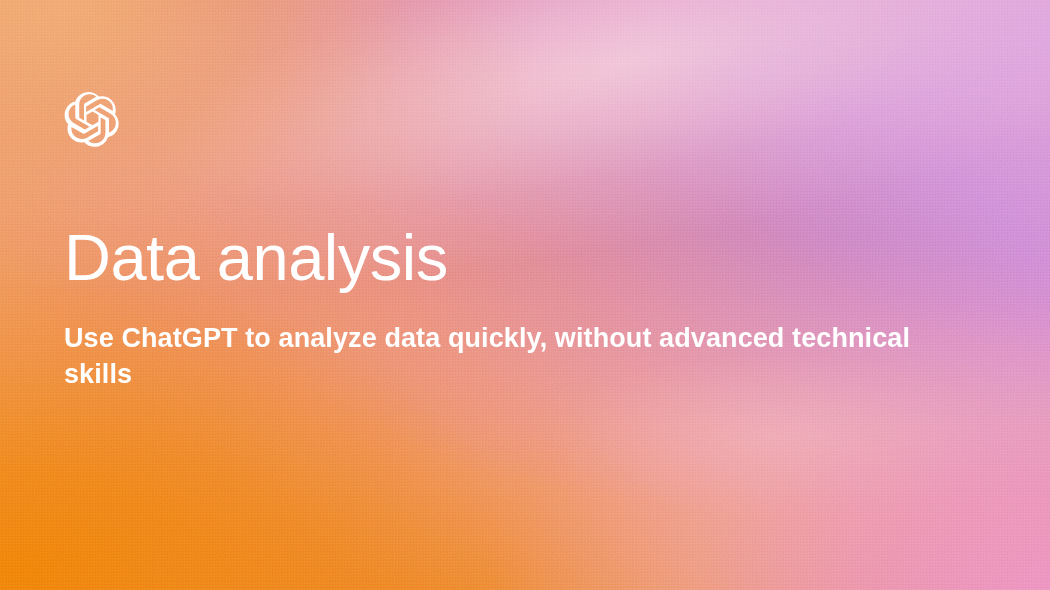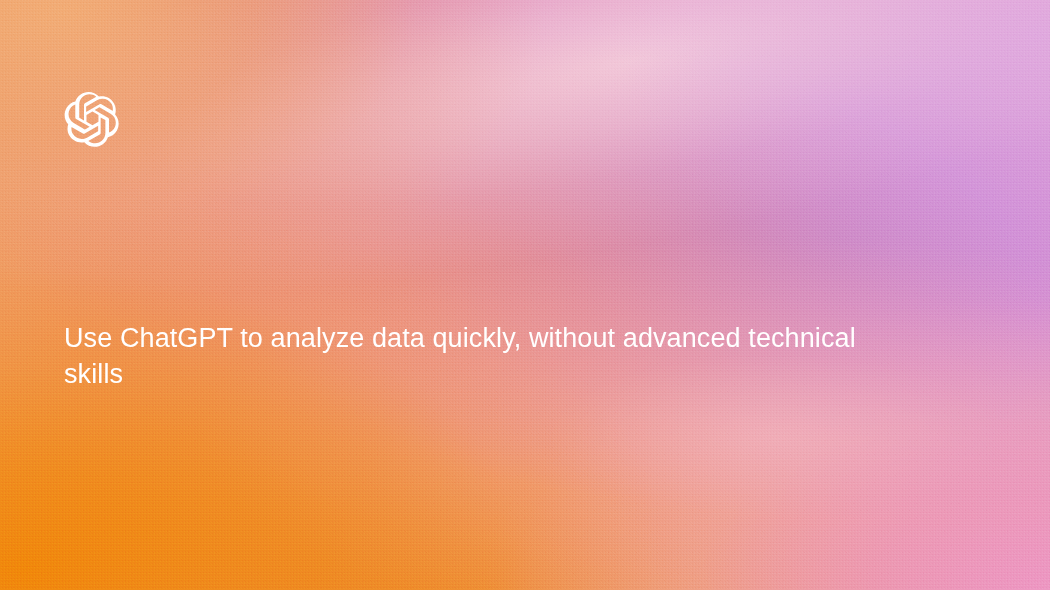--- a/index.html
+++ b/index.html
@@ -194,21 +194,21 @@
   }
 
   .subtitle {
     position: absolute;
     left: 64px;
     top: 320px;
     width: 850px;
     margin: 0;
     font-family: "Liberation Sans", sans-serif;
     font-size: 27px;
-    font-weight: 400;
+    font-weight: 700;
     line-height: 36px;
     letter-spacing: 0.1px;
     color: #FFFFFF;
   }
 </style>
 </head>
 <body>
 
 <div id="slide">
 
@@ -224,17 +224,18 @@
   <div class="mesh mesh-haze"></div>
   <div class="grain"></div>
   <div class="grain-fine"></div>
 
   <div class="content">
 
     <svg class="logo-mark" viewBox="0 0 320 320" aria-hidden="true">
       <path fill="#FFFFFF" d="M297.06 130.97c7.26-21.79 4.76-45.66-6.85-65.48-17.46-30.4-52.56-46.04-86.84-38.68C188.13 9.76 166.06 0 142.92 0c-35.07 0-66.17 22.58-76.94 55.92C44.45 60.37 25.62 74.03 14.52 93.4c-17.6 30.32-13.58 68.54 9.94 94.52-7.26 21.79-4.76 45.66 6.85 65.48 17.46 30.4 52.56 46.04 86.84 38.68 15.24 17.15 37.2 26.91 60.45 26.91 35.07 0 66.17-22.58 76.94-55.92 21.53-4.45 40.36-18.11 51.46-37.48 17.6-30.32 13.58-68.54-9.94-94.52zM180.6 298.89c-14.07 0-27.72-4.88-38.55-13.81.49-.26 1.34-.73 1.9-1.07l64.01-36.95c3.27-1.87 5.28-5.37 5.27-9.14v-90.24l27.05 15.62c.29.14.48.42.52.74v74.69c-.04 33.15-26.88 60.03-60.2 60.16zM51.25 243.62c-7.05-12.18-9.59-26.46-7.15-40.32.47.28 1.3.79 1.89 1.13l64.01 36.95c3.25 1.9 7.28 1.9 10.54 0l78.14-45.12v31.24c.02.32-.13.63-.38.83l-64.71 37.35c-28.89 16.63-65.77 6.76-82.34-22.06zM34.41 98.37c7.02-12.2 18.1-21.53 31.3-26.35 0 .55-.03 1.52-.03 2.19v73.9c-.02 3.76 1.99 7.26 5.26 9.13l78.14 45.11-27.05 15.62c-.27.18-.61.21-.91.08l-64.71-37.38c-28.83-16.64-38.71-53.48-22.07-82.31zm222.2 51.7l-78.14-45.12 27.05-15.61c.27-.18.61-.21.91-.08l64.71 37.35c28.88 16.63 38.76 53.53 22.13 82.41-7.03 12.18-18.1 21.51-31.29 26.33v-76.09c.03-3.76-1.97-7.25-5.23-9.13l-.14-.06zm26.92-40.52c-.47-.29-1.3-.79-1.89-1.13l-64.01-36.95c-3.25-1.9-7.28-1.9-10.54 0l-78.13 45.12V84.98c-.02-.32.13-.63.38-.83l64.71-37.32c28.89-16.65 65.8-6.74 82.34 22.13 7.01 12.16 9.55 26.4 7.15 40.24l-.2.35zM116.13 165.1l-27.06-15.62c-.29-.14-.48-.42-.52-.74V73.92c.02-33.35 27.09-60.38 60.44-60.36 14.05.01 27.66 4.9 38.47 13.82-.49.26-1.33.73-1.9 1.07l-64.01 36.95c-3.27 1.87-5.28 5.36-5.27 9.13l-.15 90.55v.02zm14.69-31.68l34.8-20.1 34.8 20.09v40.19l-34.8 20.09-34.8-20.09v-40.18z"></path>
     </svg>
 
+    <h1 class="title">Data analysis</h1>
 
     <p class="subtitle">Use ChatGPT to analyze data quickly, without advanced technical skills</p>
 
   </div>
 </div>
 
 </body></html>

